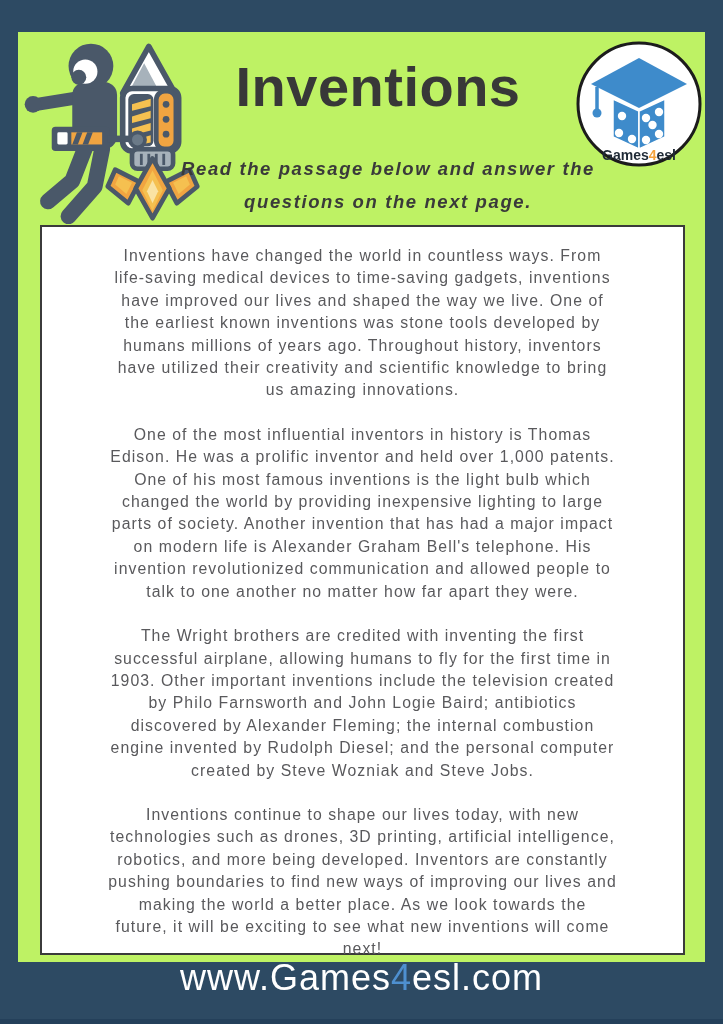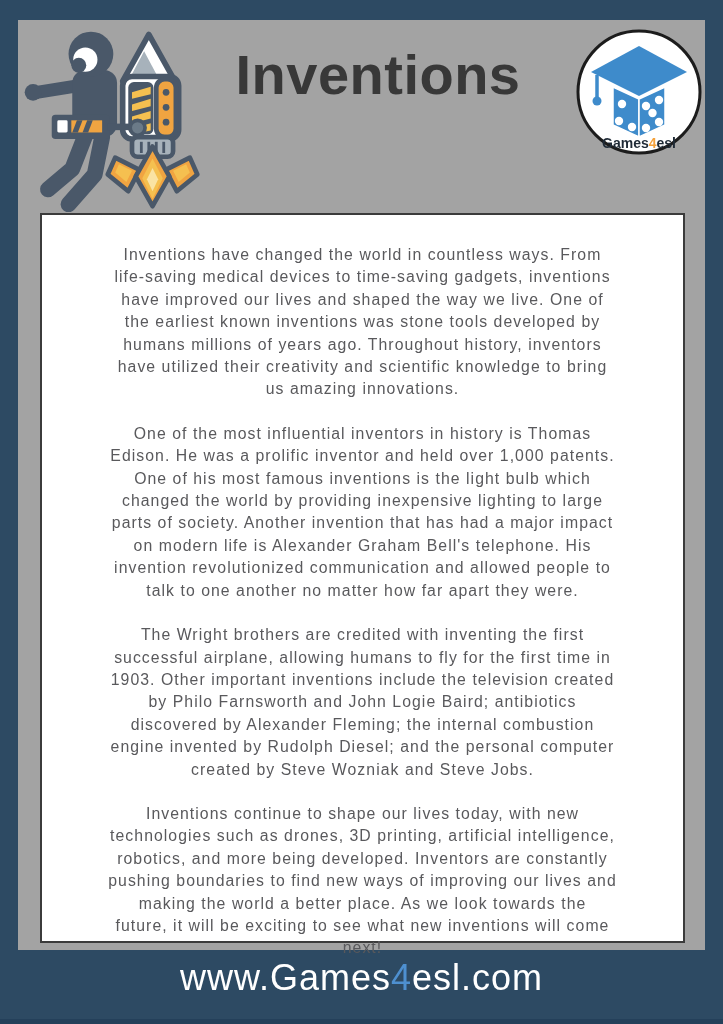--- a/index.html
+++ b/index.html
@@ -4,22 +4,22 @@
 <style>
   html,body{margin:0;padding:0;}
   body{
     width:723px;height:1024px;
     position:relative;
     background:#2d4a63;
     font-family:"Liberation Sans", sans-serif;
     overflow:hidden;
   }
   .page{
-    position:absolute;left:18px;top:20px;width:687px;height:930px;
-    background:#a3a3a3;
+    position:absolute;left:18px;top:32px;width:687px;height:930px;
+    background:#bef264;
   }
   .rocket{
     position:absolute;left:2px;top:4px;width:182px;height:188px;
   }
   .title{
     position:absolute;left:170px;top:22px;width:380px;
     margin:0;text-align:center;
     font-size:56px;font-weight:700;color:#383838;letter-spacing:0.5px;
   }
   .subtitle{
@@ -29,21 +29,21 @@
     color:#3a3a3a;letter-spacing:1.6px;line-height:33px;
   }
   .logo{
     position:absolute;left:556px;top:7px;width:130px;height:130px;
   }
   .passage-box{
     position:absolute;left:22px;top:193px;width:645px;height:730px;
     box-sizing:border-box;
     background:#ffffff;
     border:2px solid #3b3b3b;
-    padding:29px 17px;
+    padding:18px 17px;
     text-align:center;
   }
   .passage-box p{
     margin:0 0 22px 0;
     white-space:pre-line;
     font-size:15.8px;line-height:22.4px;
     letter-spacing:1.05px;
     color:#59595c;
   }
   .footer{
@@ -114,20 +114,22 @@
     <polygon points="182,140 156,153 168,176 190,158" fill="#f0a441" stroke="#4a5869" stroke-width="5" stroke-linejoin="round"></polygon>
     <polygon points="178,147 164,154 170,166 182,156" fill="#f5c050"></polygon>
 
     <polygon points="142,128 160,160 142,192 124,160" fill="#f0a441" stroke="#4a5869" stroke-width="5" stroke-linejoin="round"></polygon>
     <polygon points="142,141 153,162 142,184 131,162" fill="#f5c050"></polygon>
     <polygon points="142,151 148,163 142,176 136,163" fill="#fae3a3"></polygon>
   </svg>
 
   <h1 class="title">Inventions</h1>
 
+  <div class="subtitle">Read the passage below and answer the
+questions on the next page.</div>
 
   <svg class="logo" viewBox="0 0 130 130" aria-hidden="true">
     <circle cx="65" cy="65" r="61" fill="#ffffff" stroke="#1c1c1c" stroke-width="3"></circle>
 
     <line x1="23" y1="48" x2="23" y2="70" stroke="#3e8bcb" stroke-width="3.5"></line>
     <circle cx="23" cy="74" r="4.5" fill="#3e8bcb"></circle>
 
     <polygon points="39,60 65,72 65,110 39,98" fill="#3e8bcb" stroke="#ffffff" stroke-width="1.5"></polygon>
     <polygon points="91,60 65,72 65,110 91,98" fill="#3e8bcb" stroke="#ffffff" stroke-width="1.5"></polygon>
 

